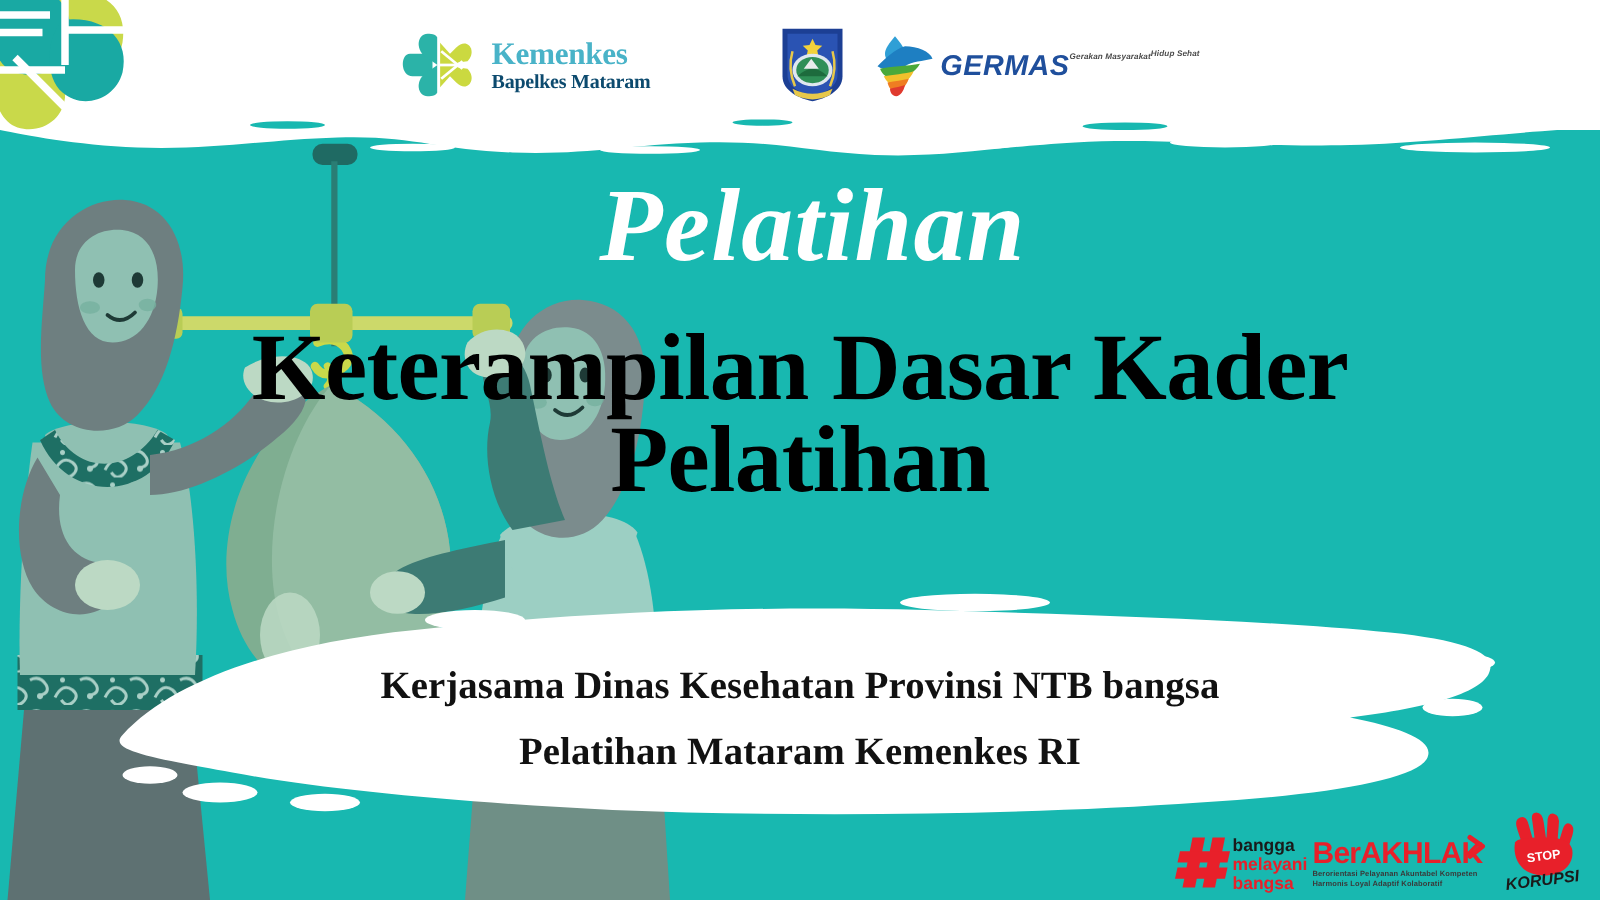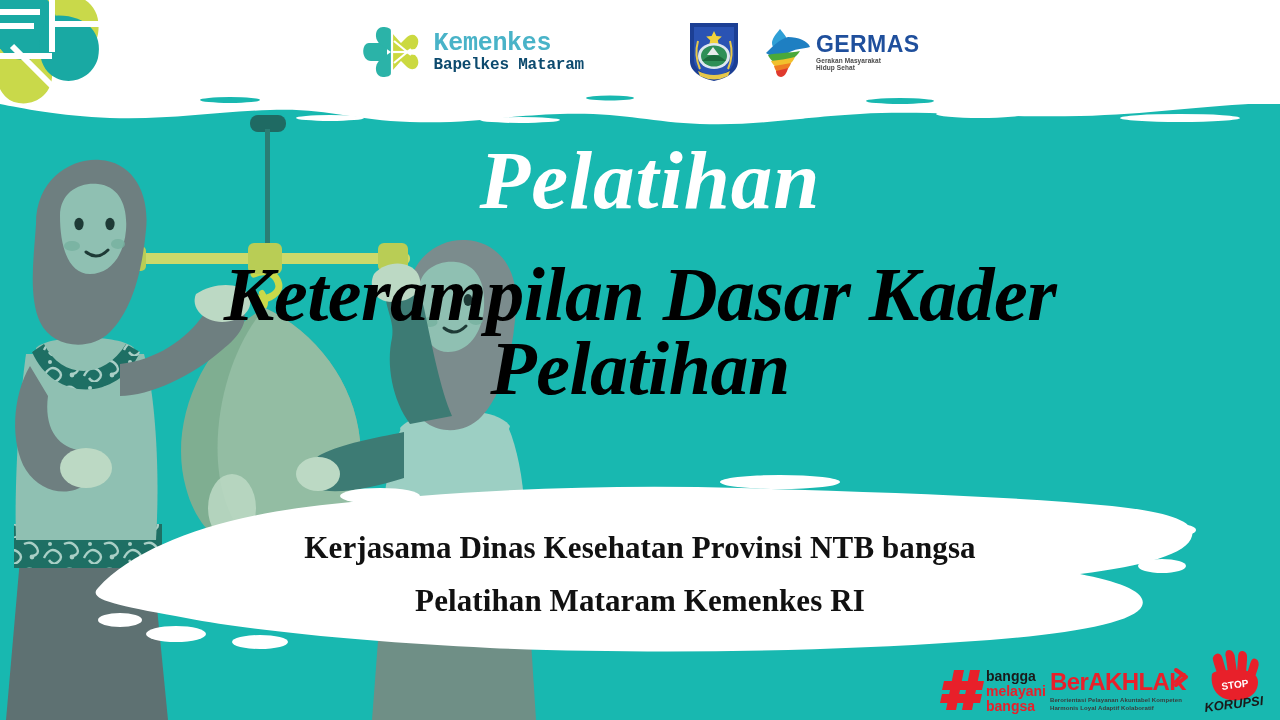--- a/index.html
+++ b/index.html
@@ -31,48 +31,47 @@
     position:absolute;left:-6px;top:-10px;width:170px;height:120px;z-index:8;
   }
 
   
   .logo-row{
     position:absolute;top:0;left:0;width:1280px;height:104px;z-index:9;
     display:flex;align-items:center;justify-content:center;gap:104px;
   }
   .logo-kemenkes{display:flex;align-items:center;gap:11px;}
   .kemenkes-mark{width:62px;height:62px;position:relative;}
-  .kemenkes-txt{display:flex;flex-direction:column;line-height:1.08;font-family:Liberation Mono, monospace;}
+  .kemenkes-txt{display:flex;flex-direction:column;line-height:1.08;font-family:Liberation Serif, serif;}
   .kemenkes-txt .l1{color:#49b3c8;font-weight:bold;font-size:25px;letter-spacing:-0.3px;}
   .kemenkes-txt .l2{color:#0c4a6e;font-weight:bold;font-size:16px;letter-spacing:-0.2px;}
 
   .logo-pair{display:flex;align-items:center;gap:18px;}
   .ntb-emblem{width:52px;height:62px;position:relative;}
   .germas{display:flex;align-items:center;gap:6px;}
   .germas-mark{width:52px;height:50px;position:relative;}
-  .germas-txt{display:flex;flex-direction:column;line-height:1.0;font-family:"Liberation Sans", sans-serif;}
+  .germas-txt{display:flex;line-height:1.0;font-family:"Liberation Sans", sans-serif;font-style:italic;}
   .germas-txt .g1{color:#1f4f9c;font-weight:bold;font-size:23px;letter-spacing:0.4px;}
   .germas-txt .g2{color:#4a4a4a;font-size:6.5px;font-weight:bold;letter-spacing:.1px;margin-top:2px;}
   .germas-txt .g3{color:#4a4a4a;font-size:6.5px;font-weight:bold;letter-spacing:.1px;}
 
   
   .illus{position:absolute;left:0;top:96px;width:640px;height:624px;z-index:2;}
 
   
   .title-pelatihan{
     position:absolute;left:0;top:140px;width:1280px;text-align:center;z-index:5;
     color:#ffffff;font-weight:bold;font-style:italic;
     font-size:83px;line-height:0.98;letter-spacing:1px;padding-left:20px;
   }
   .title-main{
     position:absolute;left:0;top:258px;width:1280px;text-align:center;z-index:5;
     color:#000000;font-weight:bold;font-size:76px;line-height:0.97;
     letter-spacing:-0.5px;
     padding:0 60px;
-    font-style:italic;
   }
   .title-main .line2{display:block;}
 
   
   .brush-plate{position:absolute;left:80px;top:470px;width:1120px;height:190px;z-index:4;}
 
   .subtitle{
     position:absolute;left:0;top:521px;width:1280px;text-align:center;z-index:5;
     color:#111111;font-weight:bold;font-size:31px;line-height:1.72;
     letter-spacing:0.1px;

